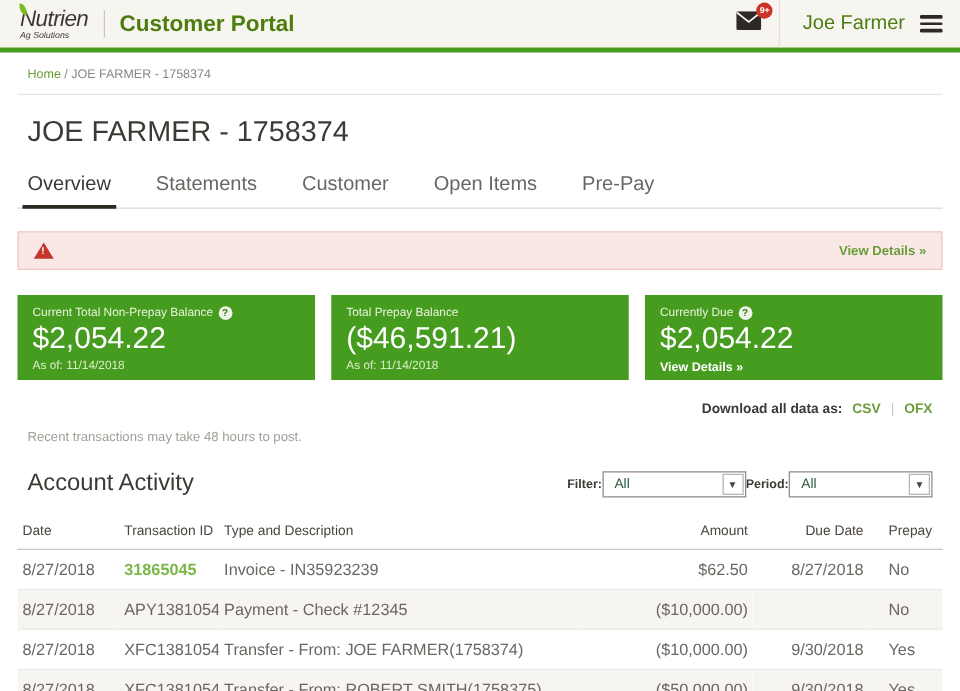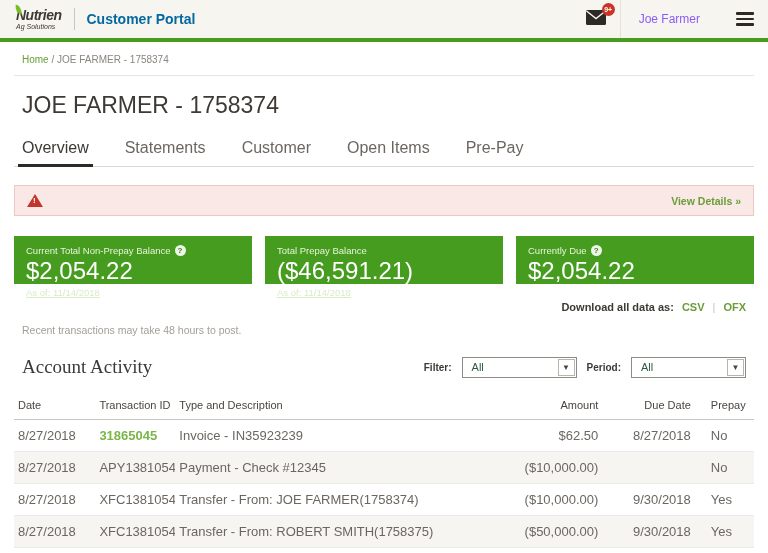--- a/index.html
+++ b/index.html
@@ -4,30 +4,30 @@
 <style>
   * { margin:0; padding:0; box-sizing:border-box; }
   html,body { width:768px; height:553px; }
   body { font-family:"Liberation Sans", sans-serif; background:#fff; color:#3d3935; }
   .page { width:768px; height:553px; overflow:hidden; background:#fff; }
 
   
   .topbar { height:38px; background:#f7f5f0; display:flex; align-items:center; padding:0 14px; }
   .greenbar { height:4px; background:#4a9c21; }
   .brand { display:flex; flex-direction:column; line-height:1; position:relative; padding-left:2px; }
-  .brand-name { font-size:14px; font-weight:bold; font-style:italic; color:#3d3935; letter-spacing:-0.5px; position:relative; }
+  .brand-name { font-size:18px; font-weight:normal; font-style:italic; color:#3d3935; letter-spacing:-0.5px; position:relative; }
   .brand-leaf { position:absolute; left:-1px; top:-3px; width:7px; height:9px; background:#78be20; border-radius:0 100% 0 100%; transform:rotate(8deg); }
   .brand-tag { font-size:7px; font-style:italic; color:#3d3935; margin-top:1px; }
   .vdiv { width:1px; height:22px; background:#c9c5bf; margin:0 12px; }
-  .portal-title { font-size:14px; font-weight:bold; color:#0369a1; }
+  .portal-title { font-size:18px; font-weight:bold; color:#4d7c0f; }
   .topbar-right { margin-left:auto; display:flex; align-items:center; }
   .mail-wrap { position:relative; margin-right:14px; cursor:pointer; }
   .mail-badge { position:absolute; top:-7px; right:-9px; background:#cc3327; color:#fff; font-size:7px; font-weight:bold; border-radius:50%; width:13px; height:13px; display:flex; align-items:center; justify-content:center; }
   .hdr-sep { width:1px; height:38px; background:#e6e2db; margin-right:18px; }
-  .user-name { font-size:12px; color:#8b5cf6; margin-right:36px; cursor:pointer; }
+  .user-name { font-size:16px; color:#4d7c0f; margin-right:12px; cursor:pointer; }
   .hamburger { display:flex; flex-direction:column; gap:3px; cursor:pointer; }
   .hamburger span { display:block; width:18px; height:2.5px; background:#2d2a26; border-radius:1px; }
 
   
   .content { padding:0 14px; }
   .breadcrumb { padding:12px 8px 10px 8px; font-size:10px; color:#8a857f; border-bottom:1px solid #e8e5e0; }
   .breadcrumb .bc-home { color:#6a9d3a; text-decoration:none; cursor:pointer; }
   .page-title { font-size:23px; font-weight:400; color:#3d3935; padding:16px 8px 14px 8px; }
 
   .tabs { display:flex; gap:36px; padding:0 8px; border-bottom:1px solid #dcd9d4; }
@@ -35,37 +35,37 @@
   .tab.active { color:#3d3935; }
   .tab.active::after { content:""; position:absolute; left:-4px; right:-4px; bottom:-1px; height:3px; background:#2d2a26; }
 
   .alert { margin-top:18px; background:#fae8e6; border:1px solid #efc7c1; display:flex; align-items:center; padding:8px 12px; }
   .alert-tri { width:0; height:0; border-left:8px solid transparent; border-right:8px solid transparent; border-bottom:13px solid #c3362b; position:relative; margin-right:10px; flex:0 0 auto; }
   .alert-tri::after { content:"!"; position:absolute; left:-2px; top:2px; color:#fff; font-size:8px; font-weight:bold; }
   .alert-text { font-size:10.5px; font-weight:bold; color:#7c2d24; }
   .alert-link { margin-left:auto; font-size:10.5px; font-weight:bold; color:#6a9d3a; text-decoration:none; cursor:pointer; }
 
   .cards { display:flex; gap:13px; margin-top:20px; }
-  .card { flex:1; background:#469c1f; color:#fff; padding:9px 2px 8px 12px; height:48px; position:relative; }
+  .card { flex:1; background:#469c1f; color:#fff; padding:9px 2px 8px 12px; height:68px; position:relative; }
   .card-title { font-size:9.5px; color:#e8f3da; display:flex; align-items:center; gap:4px; }
   .help-circle { width:11px; height:11px; border-radius:50%; background:rgba(255,255,255,0.9); color:#3a7d14; font-size:8px; font-weight:bold; display:inline-flex; align-items:center; justify-content:center; cursor:pointer; }
   .card-amount { font-size:24px; font-weight:400; color:#fff; margin-top:2px; line-height:1.1; }
-  .card-asof { font-size:9.5px; color:#d9ecc5; margin-top:3px;text-decoration:underline; }
+  .card-asof { font-size:9.5px; color:#d9ecc5; margin-top:3px; }
   .card-link { font-size:10px; font-weight:bold; color:#fff; margin-top:4px; display:inline-block; text-decoration:none; cursor:pointer; }
   .paynow-btn { position:absolute; right:12px; top:25px; background:#f5d90a; color:#2d2a26; font-size:11px; font-weight:bold; border:none; padding:7px 14px; border-radius:2px; cursor:pointer; font-family:"Liberation Sans",sans-serif; }
 
   .download-row { margin-top:17px; padding:0 8px; font-size:11px; display:flex; align-items:center; gap:8px;justify-content:flex-end; }
   .download-label { font-weight:bold; color:#3d3935; }
   .dl-link { color:#6a9d3a; font-weight:bold; text-decoration:none; cursor:pointer; }
   .dl-div { color:#c9c5bf; }
   .post-note { margin-top:11px; padding:0 8px; font-size:10.5px; color:#a39e98; }
 
   .activity-head { margin-top:20px; padding:0 8px; display:flex; align-items:center; }
-  .activity-title { font-size:19px; font-weight:500; color:#3d3935;font-family:Liberation Serif, serif; }
-  .filters { margin-left:auto; display:flex; align-items:center; gap:10px; }
+  .activity-title { font-size:19px; font-weight:500; color:#3d3935; }
+  .filters { margin-left:auto; display:flex; align-items:center; }
   .filter-label { font-size:10px; font-weight:bold; color:#3d3935; }
   .select-box { width:115px; height:21px; background:#fff; border:1px solid #8f8b85; display:flex; align-items:center; padding-left:9px; font-size:11px; color:#2c5c40; position:relative; cursor:pointer; }
   .select-chev { position:absolute; right:1px; top:1px; bottom:1px; width:17px; border:1px solid #b8b4ae; display:flex; align-items:center; justify-content:center; font-size:8px; color:#4a453f; background:#fff; }
 
   
   table.activity { width:100%; margin-top:13px; border-collapse:collapse; table-layout:fixed; }
   col.c-date{width:11%;} col.c-id{width:10.8%;} col.c-desc{width:auto;} col.c-amt{width:18.5%;} col.c-due{width:12.5%;} col.c-pre{width:8%;}
   th { font-size:11px; font-weight:400; color:#4a453f; text-align:left; padding:8px 4px 8px 4px; border-bottom:1px solid #c9c5bf; }
   th.r, td.r { text-align:right; }
   td { font-size:13px; color:#6b6661; padding:8px 4px; border-bottom:1px solid #eceae6; overflow:hidden; white-space:nowrap; }

